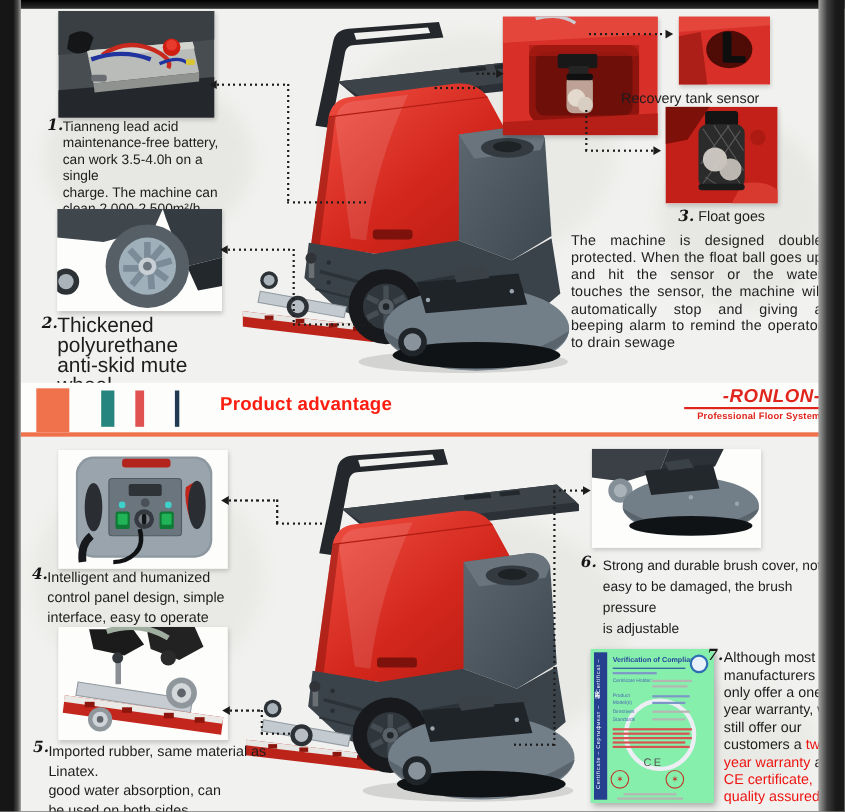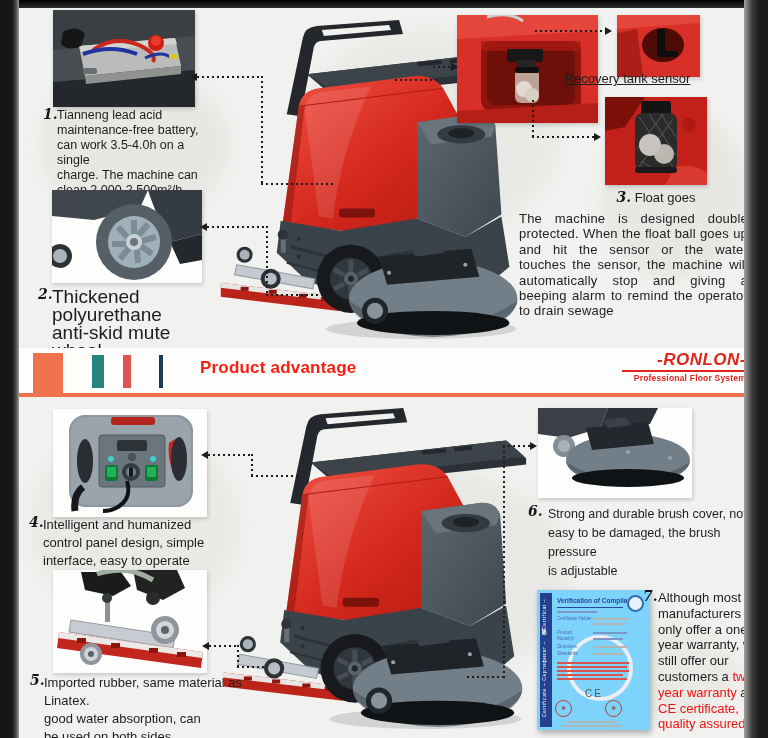--- a/index.html
+++ b/index.html
@@ -32,21 +32,21 @@
   
   .band{left:19px;top:348px;width:727px;height:49px;background:#fdfdfc;}
   .band-rule{left:19px;top:393px;width:727px;height:4px;background:#f0724d;}
   .bar{position:absolute;}
   .band-title{left:200px;top:358px;font-size:17px;font-weight:600;color:#fb1d10;letter-spacing:.2px;}
   .logo{left:616px;top:351px;width:130px;text-align:right;color:#e0251c;}
   .logo-name{font-size:17px;font-weight:700;font-style:italic;letter-spacing:.5px;line-height:18px;}
   .logo-line{height:2px;background:#e0251c;margin:1px 0 1px 6px;}
   .logo-tag{font-size:8.5px;font-weight:700;letter-spacing:.2px;}
   
-  .cert{left:537px;top:590px;width:112px;height:140px;background:#7dd3fc;box-shadow:2px 3px 6px rgba(0,0,0,.3);}
+  .cert{left:537px;top:590px;width:112px;height:140px;background:#86efac;box-shadow:2px 3px 6px rgba(0,0,0,.3);}
   .cert-band{position:absolute;left:3px;top:3px;width:12px;height:134px;background:#24408e;overflow:hidden;}
   .cert-side{position:absolute;left:1px;top:2px;writing-mode:vertical-rl;transform:rotate(180deg);
              font-size:5px;color:#fff;letter-spacing:.6px;white-space:nowrap;}
   .cert-title{position:absolute;left:20px;top:7px;font-size:6.5px;font-weight:700;color:#27479e;}
   .cert-tline{position:absolute;left:20px;top:17px;width:66px;height:1px;background:#27479e;}
   .tuv{position:absolute;right:5px;top:5px;width:13px;height:13px;border:2px solid #2d6db5;border-radius:50%;background:#e8f0fa;}
   .crow-label{position:absolute;font-size:4.5px;color:#4a69b0;}
   .cbar{position:absolute;height:2px;background:#b5b5b3;}
   .cbar.blue{background:#7d96c8;}
   .cbar.redb{background:#d6534f;}
@@ -214,21 +214,21 @@
   </svg>
 
   <svg class="photo shadowed" style="left:617px;top:15px" width="83" height="62" viewBox="0 0 83 62">
     <rect width="83" height="62" fill="#d83028"></rect>
     <path d="M0,0 H83 V8 L0,14Z" fill="#e4463c"></path>
     <ellipse cx="46" cy="30" rx="21" ry="17" fill="#4f0b06"></ellipse>
     <rect x="40" y="14" width="8" height="28" rx="2" fill="#0e0e0e"></rect>
     <rect x="46" y="36" width="15" height="6" rx="2" fill="#0e0e0e"></rect>
     <path d="M0,18 L20,14 26,62 0,62Z" fill="#8e140d" opacity=".6"></path>
   </svg>
-  <div class="caption" style="left:540px;top:71px;width:175px;text-decoration:underline;">Recovery tank sensor</div>
+  <div class="caption" style="left:540px;top:82px;width:175px;">Recovery tank sensor</div>
 
   <svg class="photo shadowed" style="left:605px;top:97px" width="102" height="88" viewBox="0 0 102 88">
     <rect width="102" height="88" fill="#c22018"></rect>
     <path d="M0,0 H40 L20,30 0,34Z" fill="#7e100a"></path>
     <path d="M70,70 q20,-4 32,6 v12 H60Z" fill="#d93a30"></path>
     <circle cx="84" cy="28" r="7" fill="#ad1a12"></circle>
     <rect x="36" y="4" width="30" height="14" rx="3" fill="#141414"></rect>
     <rect x="30" y="16" width="42" height="58" rx="8" fill="#2b2b2b"></rect>
     <g stroke="#5a5a5a" stroke-width="1">
       <line x1="34" y1="20" x2="68" y2="70"></line>

